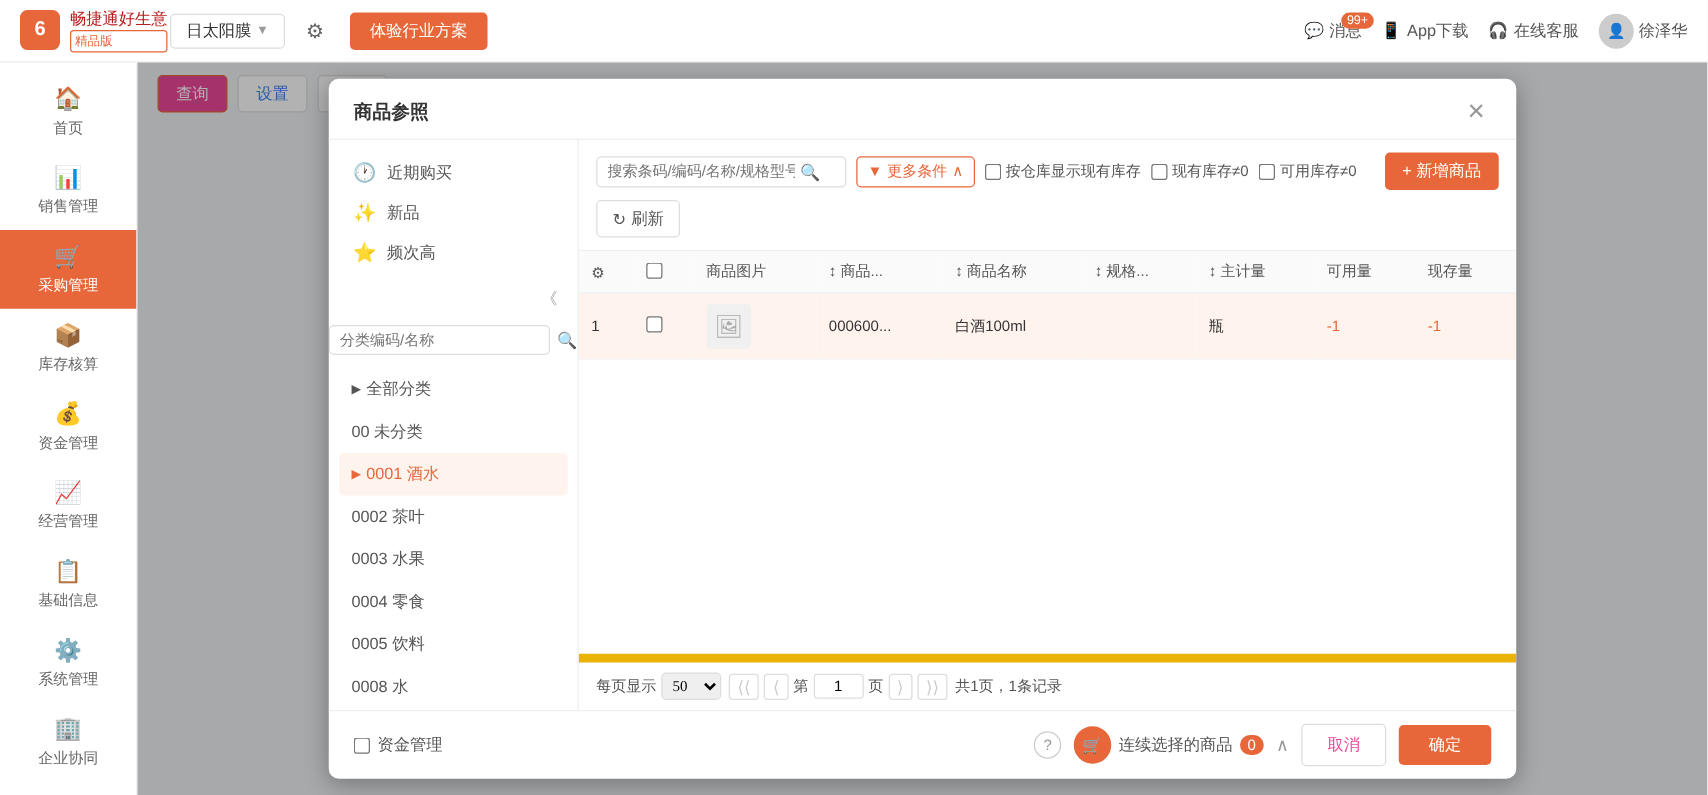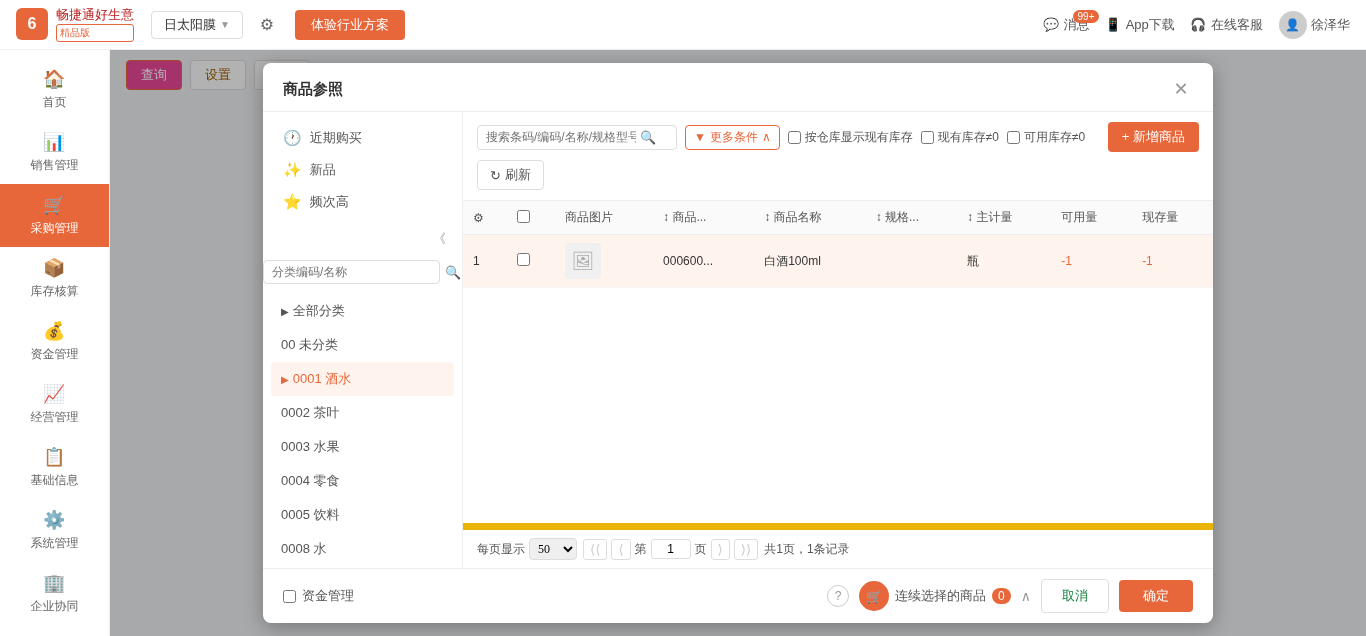--- a/index.html
+++ b/index.html
@@ -30,21 +30,21 @@
       color: #fff; font-size: 16px; font-weight: bold;
     }
     .logo-text { font-size: 13px; color: #b91c1c; line-height: 1.3; }
     .logo-badge { font-size: 10px; color: #e8673a; border: 1px solid #e8673a; border-radius: 3px; padding: 1px 3px; }
 
     .nav-selector {
       display: flex; align-items: center; gap: 4px;
       padding: 4px 12px;
       border: 1px solid #ddd;
       border-radius: 4px;
-      margin-left: 15px;
+      margin-left: 0;
       cursor: pointer;
       color: #333;
       font-size: 13px;
     }
     .nav-selector .arrow { color: #999; font-size: 10px; }
 
     .nav-gear {
       margin-left: 8px;
       width: 32px; height: 32px;
       display: flex; align-items: center; justify-content: center;
@@ -431,21 +431,21 @@
       color: #999; cursor: pointer; font-size: 12px;
     }
 
     .btn-cancel {
       border: 1px solid #ddd;
       background: #fff;
       border-radius: 4px;
       padding: 7px 20px;
       cursor: pointer;
       font-size: 13px;
-      color: #15803d;
+      color: #ec4899;
     }
     .btn-confirm {
       background: #e8673a;
       color: #fff;
       border: none;
       border-radius: 4px;
       padding: 7px 24px;
       cursor: pointer;
       font-size: 13px;
     }
@@ -455,21 +455,21 @@
       padding: 10px 16px;
       display: flex; align-items: center; gap: 8px;
     }
     .page-btn {
       border: 1px solid #ddd;
       background: #fff;
       border-radius: 4px;
       padding: 5px 14px;
       cursor: pointer;
       font-size: 13px;
-      color: #a16207;
+      color: #3b82f6;
     }
     .page-btn.orange {
       background: #ec4899;
       color: #fff;
       border-color: #e8673a;
     }
   </style>
 </head>
 <body>
 

